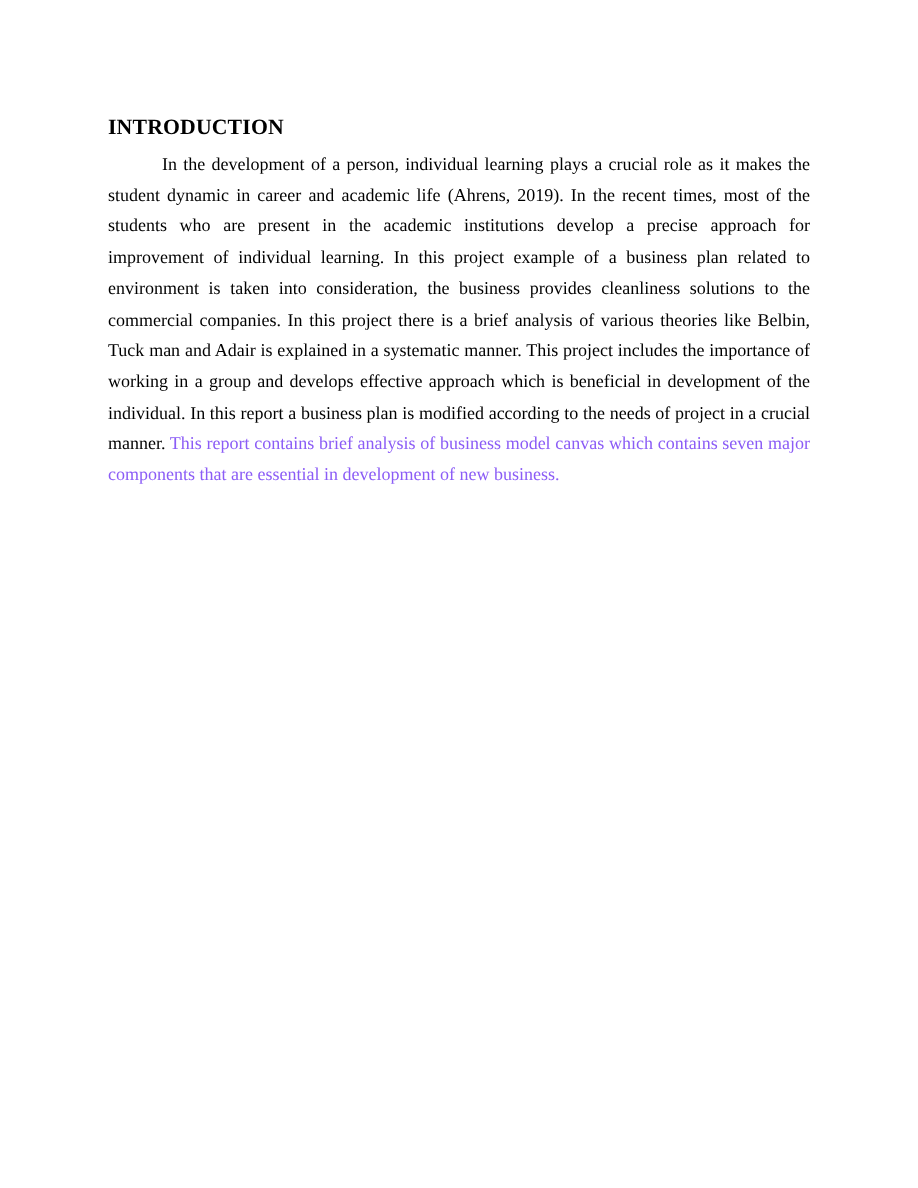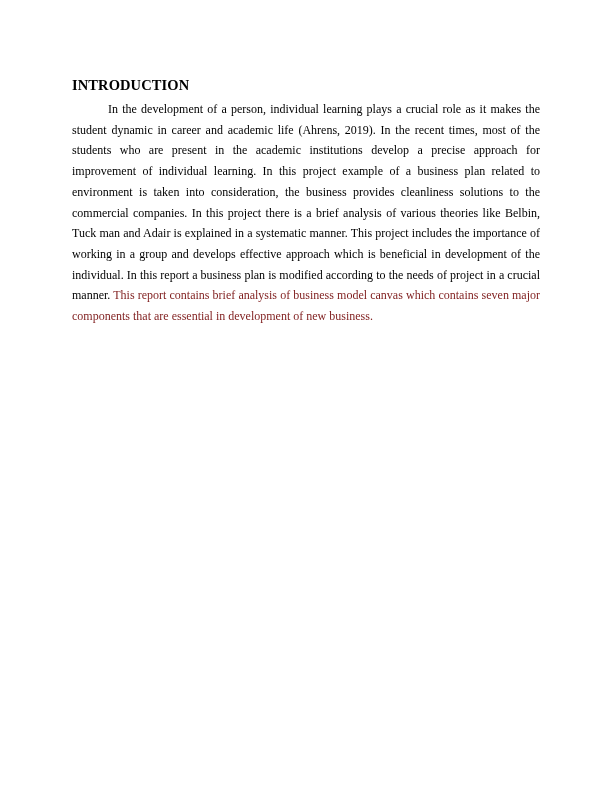--- a/index.html
+++ b/index.html
@@ -8,21 +8,21 @@
   .heading {
     position: absolute; left: 72px; top: 77px;
     font-family: "Liberation Serif", serif; font-weight: bold; font-size: 14.5px;
     color: #000; margin: 0; letter-spacing: 0.1px;
   }
   .para {
     position: absolute; left: 72px; top: 99px; width: 468px;
     font-family: "Liberation Serif", serif; font-size: 12px; line-height: 20.7px;
     color: #000; text-align: justify; text-indent: 36px; margin: 0;
   }
-  .red { color: #7f1d1d; }
+  .red { color: #8b5cf6; }
 </style>
 </head>
 <body>
 
 <div class="page">
   <h1 class="heading">INTRODUCTION</h1>
   <p class="para"><span>In the development of a person, individual learning plays a crucial role as it makes the student dynamic in career and academic life (Ahrens, 2019). In the recent times, most of the students who are present in the academic institutions develop a precise approach for improvement of individual learning. In this project example of a business plan related to environment is taken into consideration, the business provides cleanliness solutions to the commercial companies. In this project there is a brief analysis of various theories like Belbin, Tuck man and Adair is explained in a systematic manner. This project includes the importance of working in a group and develops effective approach which is beneficial in development of the individual. In this report a business plan is modified according to the needs of project in a crucial manner</span><span>.</span><span class="red"> This report contains brief analysis of business model canvas which contains seven major components that are essential in development of new business.</span></p>
 </div>
 
 </body></html>

